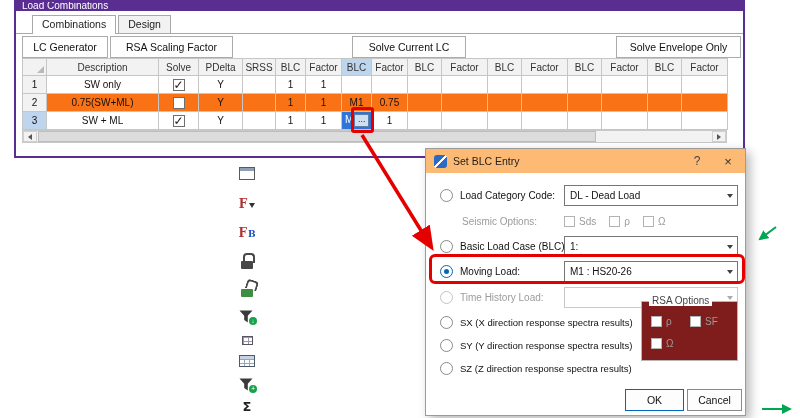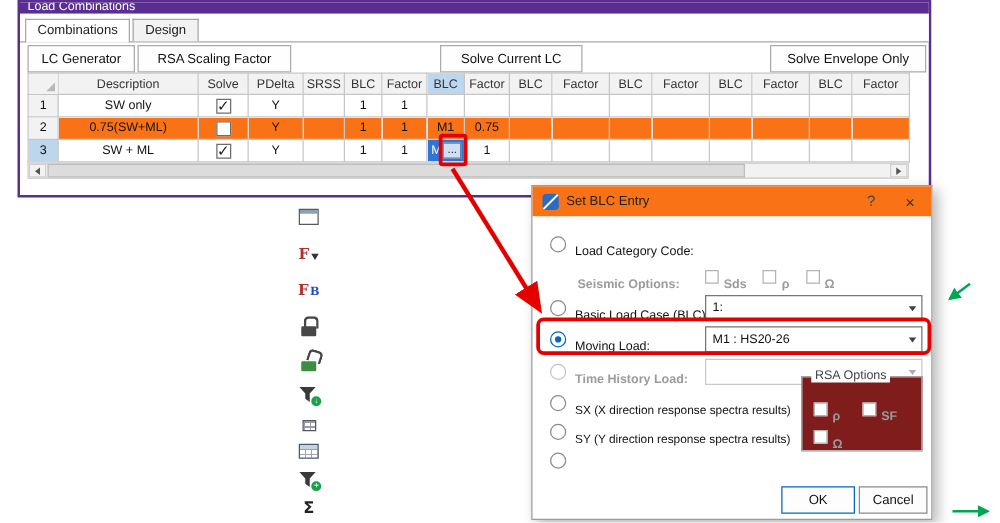--- a/index.html
+++ b/index.html
@@ -6,21 +6,21 @@
   html,body{width:800px;height:418px;overflow:hidden;background:#fff;
     font-family:"Liberation Sans",sans-serif;}
   .screen{position:absolute;left:0;top:0;width:800px;height:418px;background:#fff;overflow:hidden;}
 
   
   .lc-window{position:absolute;left:14px;top:0;width:731px;height:158px;
     border:2px solid #5A2D91;background:#fff;z-index:2;}
   .titlebar{height:9px;background:#5A2D91;overflow:hidden;}
   .titlebar span{display:block;color:#fff;font-size:10px;line-height:11px;padding-left:6px;margin-top:-2px;}
   .tabs{position:absolute;left:0;top:9px;right:0;height:23px;display:flex;align-items:flex-end;
-    padding-left:4px;border-bottom:1px solid #A8A8A8;background:#fff;}
+    padding-left:16px;border-bottom:1px solid #A8A8A8;background:#fff;}
   .tab{border:1px solid #A8A8A8;border-bottom:none;background:#F2F2F2;font-size:10.5px;
     padding:2px 9px 3px;margin-right:2px;color:#222;}
   .tab.active{background:#fff;padding-bottom:4px;margin-bottom:-1px;}
   .wbtn{position:absolute;top:34px;height:22px;border:1px solid #ABABAB;background:#FEFEFE;
     font-size:10.5px;color:#111;display:flex;align-items:center;justify-content:center;cursor:default;}
 
   table.lc{position:absolute;left:6px;top:56px;border-collapse:collapse;table-layout:fixed;}
   .lc th,.lc td{border:1px solid #C6C6C6;height:18px;padding:0;text-align:center;
     overflow:hidden;white-space:nowrap;font-size:10px;font-weight:normal;color:#111;background:#fff;}
   .lc th{background:#F2F2F2;height:17px;color:#333;}
@@ -44,37 +44,37 @@
   .sb-btn{position:absolute;top:0;width:14px;height:11px;background:#F2F2F2;border:1px solid #D0D0D0;
     display:flex;align-items:center;justify-content:center;}
   .sb-left{left:0;} .sb-right{right:0;}
   .tri-l{width:0;height:0;border-top:3px solid transparent;border-bottom:3px solid transparent;border-right:4px solid #555;}
   .tri-r{width:0;height:0;border-top:3px solid transparent;border-bottom:3px solid transparent;border-left:4px solid #555;}
   .sb-thumb{position:absolute;left:15px;top:0;width:558px;height:11px;background:#DCDCDC;border:1px solid #BDBDBD;}
 
   
   .dialog{position:absolute;left:425px;top:148px;width:321px;height:268px;background:#fff;
     border:1px solid #9B9B9B;box-shadow:4px 4px 10px rgba(0,0,0,.28);z-index:5;font-size:10px;color:#111;}
-  .dlg-title{position:absolute;left:0;top:0;right:0;height:24px;display:flex;align-items:center;background:#f97316;}
+  .dlg-title{position:absolute;left:0;top:0;right:0;height:24px;display:flex;align-items:center;background:#fdba74;}
   .dlg-icon{width:13px;height:13px;margin-left:8px;border-radius:3px;
     background:linear-gradient(135deg,#2B6BC4 45%,#fff 46%,#fff 54%,#2B6BC4 55%);}
   .dlg-title-text{margin-left:6px;font-size:10.5px;color:#222;}
   .dlg-help{position:absolute;right:34px;top:0;width:28px;height:24px;display:flex;align-items:center;
     justify-content:center;color:#444;font-size:12px;}
   .dlg-close{position:absolute;right:2px;top:0;width:30px;height:24px;display:flex;align-items:center;
     justify-content:center;color:#333;font-size:13px;}
   .drow{position:absolute;left:14px;height:21px;display:flex;align-items:center;}
   .radio{width:13px;height:13px;min-width:13px;border:1px solid #8A8A8A;border-radius:50%;
     margin-right:7px;background:#fff;position:relative;display:inline-block;}
   .radio[data-selected="true"]{border-color:#0067C0;}
   .radio[data-selected="true"]::after{content:"";position:absolute;left:3px;top:3px;width:5px;height:5px;
     border-radius:50%;background:#0067C0;}
   .radio.dis{border-color:#C4C4C4;}
-  .dlabel{white-space:nowrap;margin-top:12px;}
-  .dis{color:#9B9B9B;font-weight:bold;}
+  .dlabel{white-space:nowrap;}
+  .dis{color:#9B9B9B;}
   .small-label{font-size:9.5px;}
   .select{position:absolute;height:21px;border:1px solid #767676;background:#fff;
     display:flex;align-items:center;padding:0 16px 0 5px;font-size:10px;white-space:nowrap;overflow:hidden;}
   .select.disd{border-color:#C9C9C9;}
   .sel-arrow{position:absolute;right:4px;top:8px;width:0;height:0;
     border-left:3.5px solid transparent;border-right:3.5px solid transparent;border-top:4px solid #404040;}
   .select.disd .sel-arrow{border-top-color:#ABABAB;}
   .cbx2{width:11px;height:11px;min-width:11px;border:1px solid #B3B3B3;background:#fff;
     display:inline-block;margin-right:4px;}
   .rsa-group{position:absolute;left:215px;top:152px;width:97px;height:60px;border:1px solid #B5B5B5;background:#7f1d1d;}
@@ -316,20 +316,24 @@
       <span class="dlg-icon"></span>
       <span class="dlg-title-text">Set BLC Entry</span>
       <span class="dlg-help">?</span>
       <span class="dlg-close">×</span>
     </div>
 
     <div class="drow" style="top:36px">
       <span class="radio" data-selected="false"></span>
       <span class="dlabel">Load Category Code:</span>
     </div>
+    <div class="select" style="left:138px;top:36px;width:174px">
+      <span>DL - Dead Load</span>
+      <span class="sel-arrow"></span>
+    </div>
 
     <div class="drow" style="left:36px;top:62px">
       <span class="dlabel dis">Seismic Options:</span>
     </div>
     <div class="drow" style="left:138px;top:62px">
       <span class="cbx2"></span>
       <span class="dlabel dis">Sds</span>
       <span class="cbx2" style="margin-left:13px"></span>
       <span class="dlabel dis">ρ</span>
       <span class="cbx2" style="margin-left:13px"></span>
@@ -366,20 +370,21 @@
     <div class="drow" style="top:163px">
       <span class="radio" data-selected="false"></span>
       <span class="dlabel small-label">SX (X direction response spectra results)</span>
     </div>
     <div class="drow" style="top:186px">
       <span class="radio" data-selected="false"></span>
       <span class="dlabel small-label">SY (Y direction response spectra results)</span>
     </div>
     <div class="drow" style="top:209px">
       <span class="radio" data-selected="false"></span>
+      <span class="dlabel small-label">SZ (Z direction response spectra results)</span>
     </div>
 
     <div class="rsa-group">
       <span class="rsa-caption">RSA Options</span>
       <span class="rsa-item" style="left:9px;top:14px">
         <span class="cbx2"></span>
         <span class="dlabel dis">ρ</span>
       </span>
       <span class="rsa-item" style="left:48px;top:14px">
         <span class="cbx2"></span>

